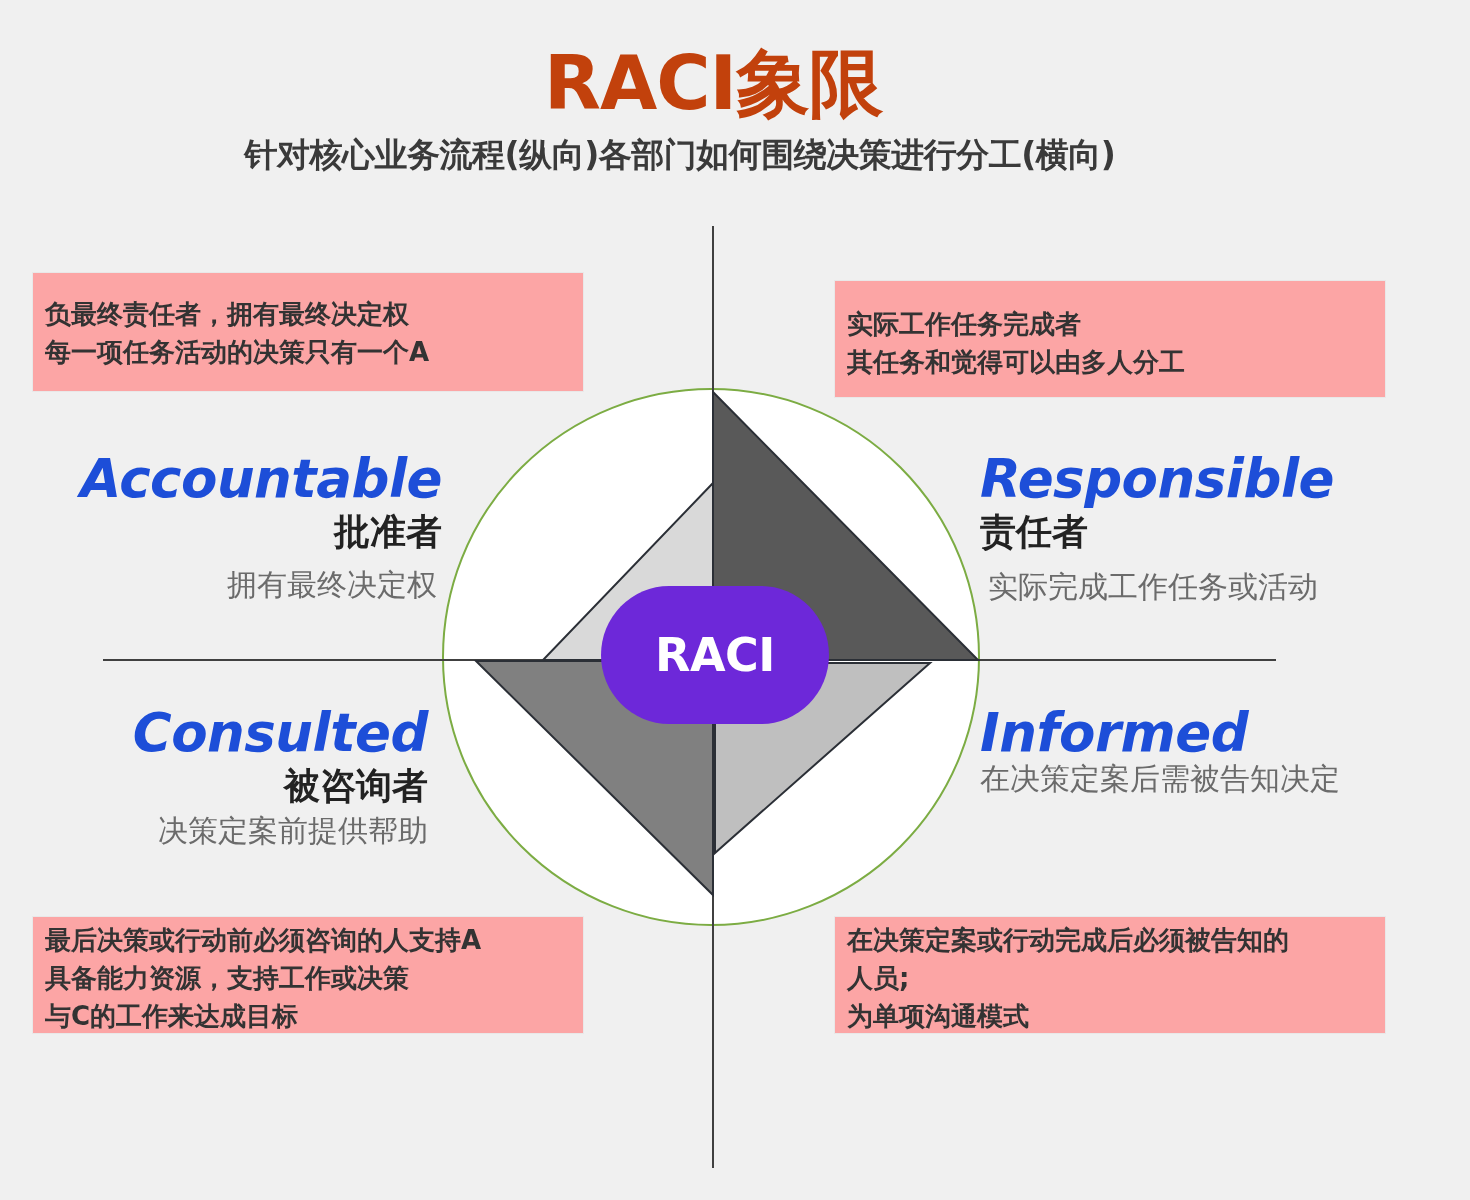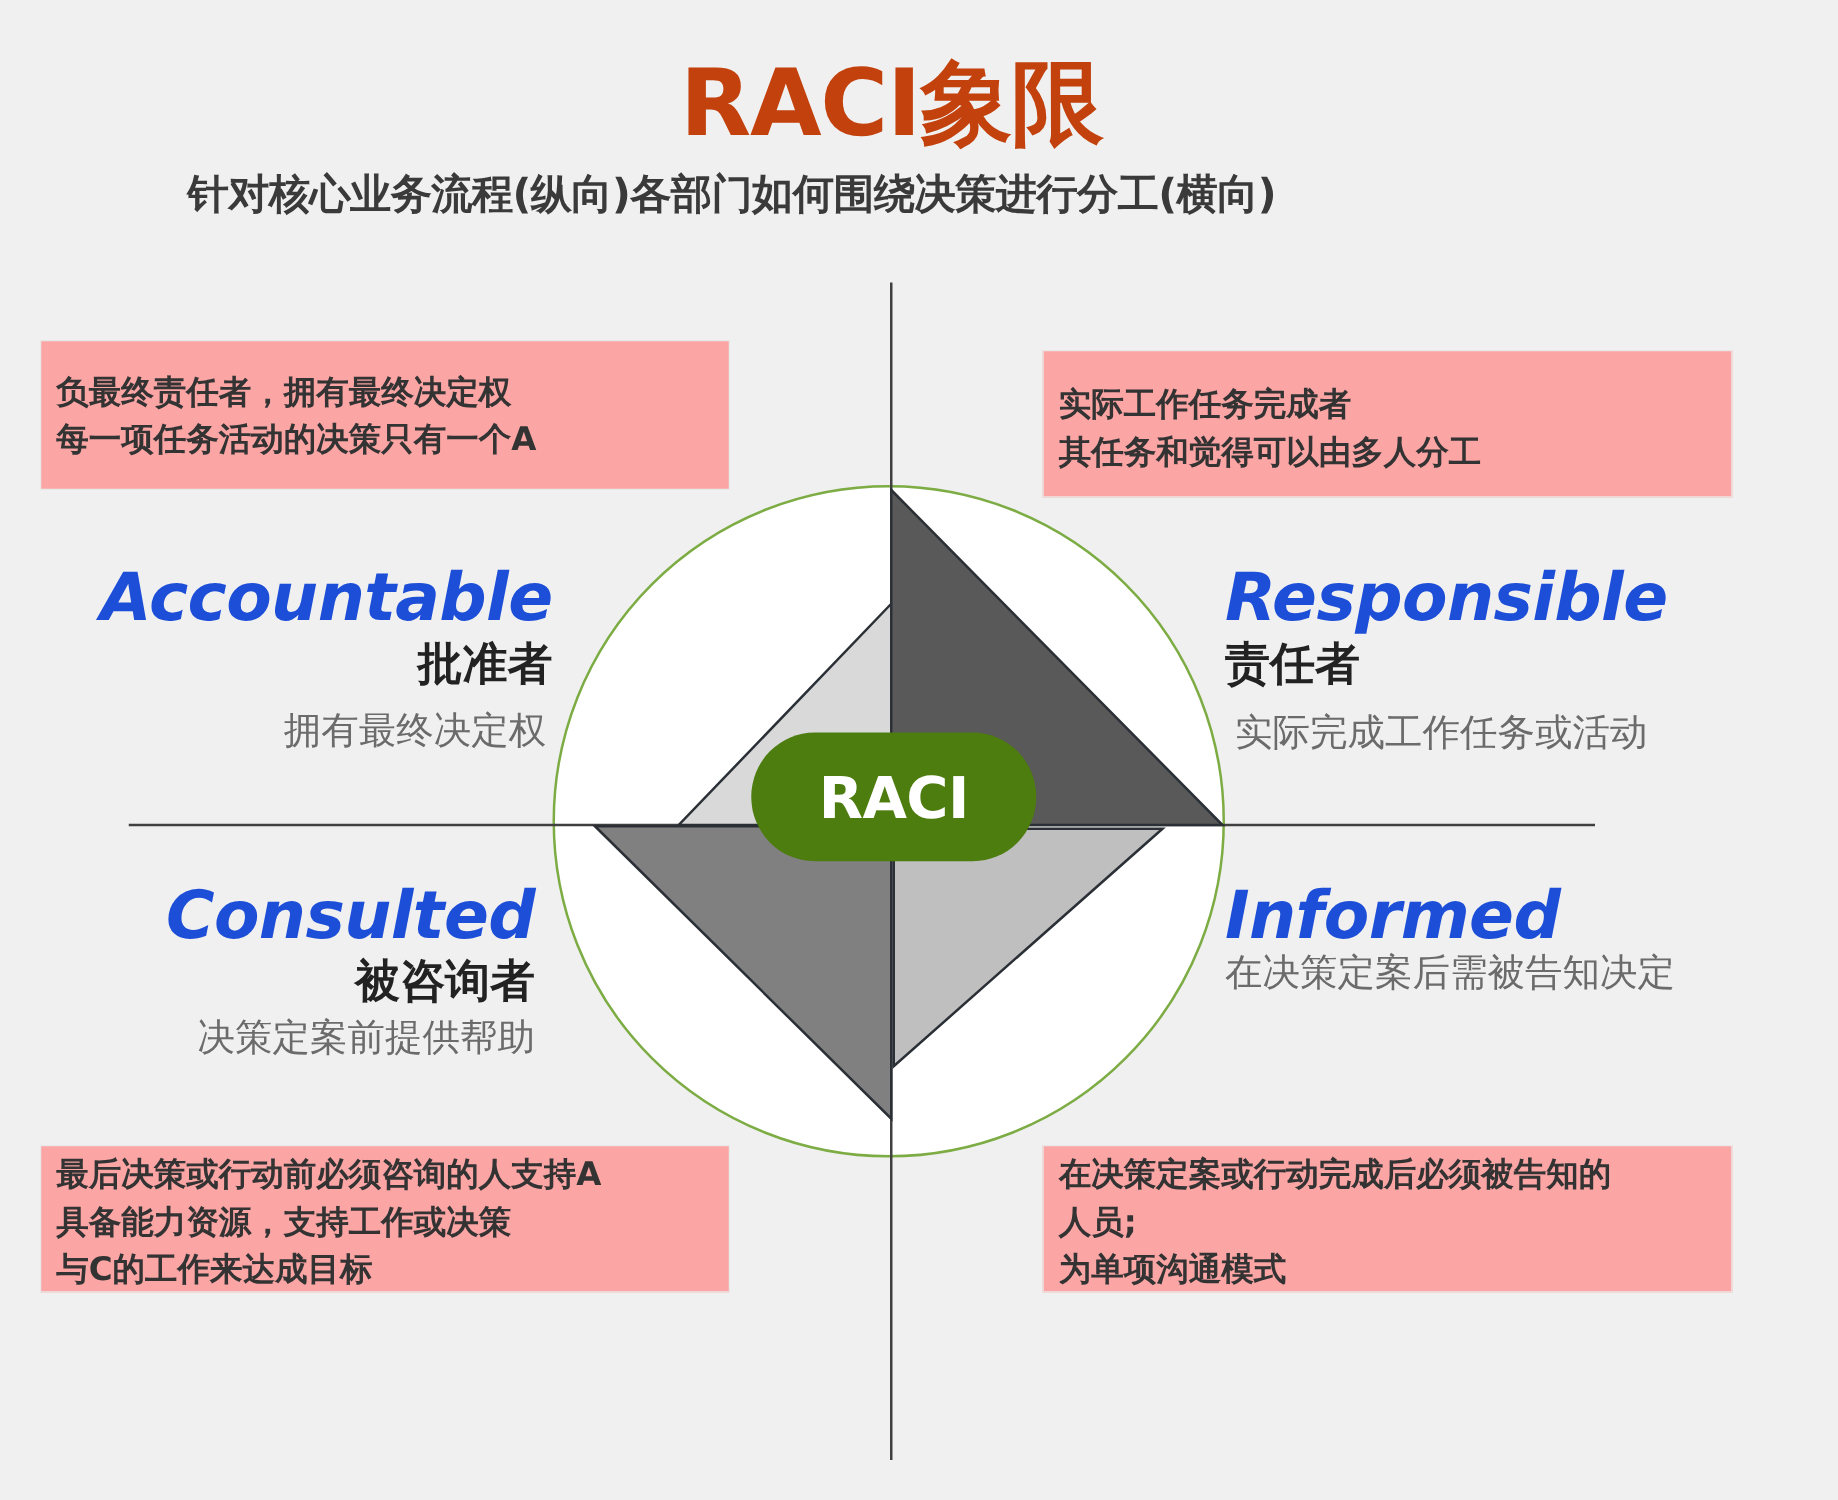--- a/index.html
+++ b/index.html
@@ -12,21 +12,21 @@
       color: #3a3a3a;
     }
     .title {
       position: absolute; left: 0; width: 1426px; top: 38px;
       text-align: center;
       font-size: 74px; font-weight: bold; color: #c2410c;
       letter-spacing: -1px; line-height: 90px;
     }
     .subtitle {
       position: absolute; left: 150px; width: 1060px; top: 132px;
-      text-align: left;
+      text-align: center;
       font-size: 33px; font-weight: bold; color: #3a3a3a;
       line-height: 46px; letter-spacing: -0.5px;
     }
     .desc-box {
       position: absolute;
       background: #fca5a5;
       border: 1px solid #e9e8e8;
       box-sizing: border-box;
       font-size: 26px; font-weight: bold; color: #333333;
       line-height: 38px;
@@ -67,22 +67,22 @@
     #role-r .role-note { margin-left: 8px; margin-top: 6px; }
 
     #role-c { right: 1042px; top: 706px; }
     #role-c .role-note { margin-top: -4px; text-align: right; }
 
     #role-i { left: 980px; top: 706px; }
     #role-i .role-note { margin-top: -4px; }
 
     .pill {
       position: absolute;
-      left: 601px; top: 586px; width: 228px; height: 103px;
-      background: #4d7c0f;
+      left: 601px; top: 586px; width: 228px; height: 138px;
+      background: #6d28d9;
       border-radius: 68px / 69px;
       display: flex; align-items: center; justify-content: center;
       color: #ffffff; font-weight: bold; font-size: 46px;
       letter-spacing: -0.5px;
     }
   </style>
 </head>
 <body>
 
 <div class="title">RACI象限</div>

